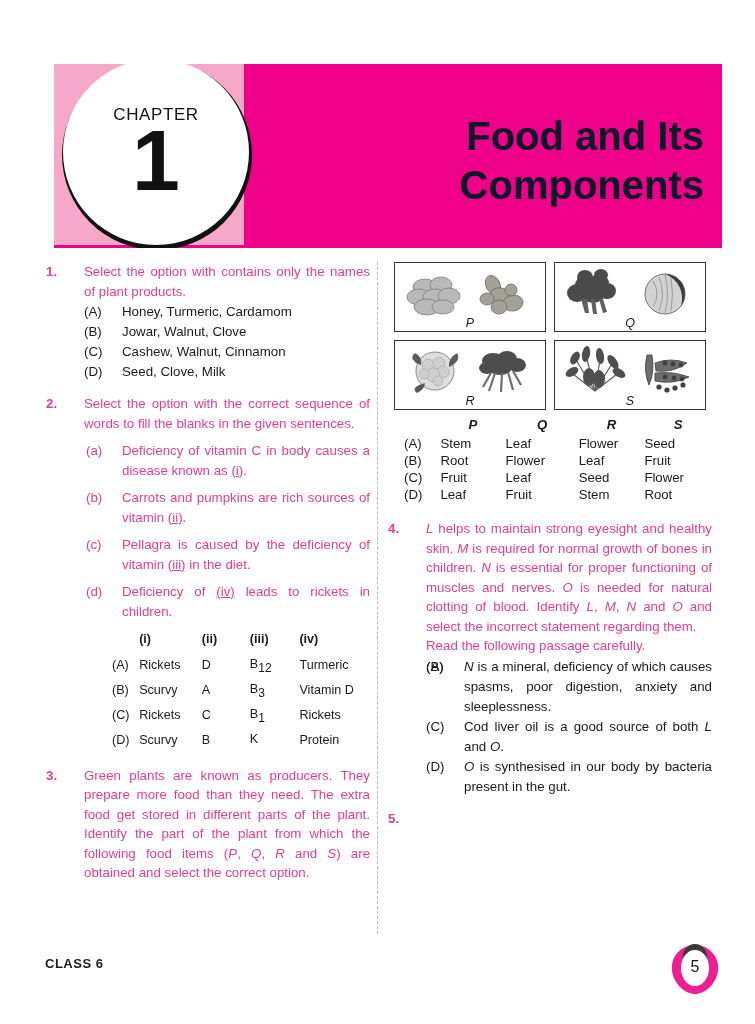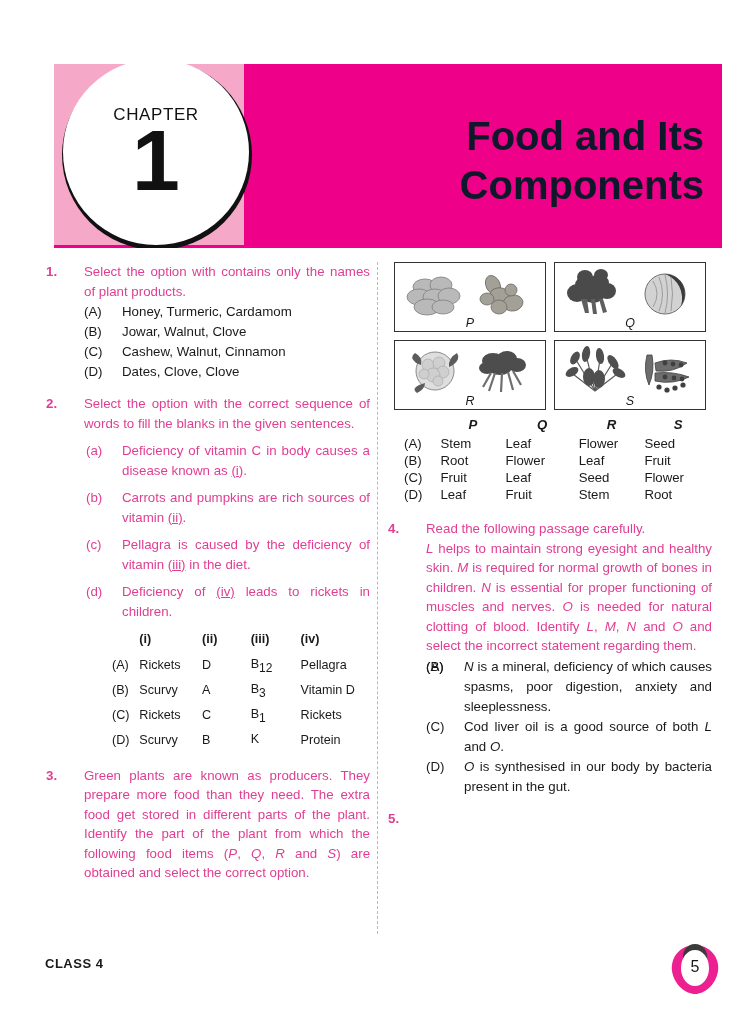--- a/index.html
+++ b/index.html
@@ -268,21 +268,21 @@
       <div class="opt nojust">
         <span class="opt-key">(B)</span>
         <span>Jowar, Walnut, Clove</span>
       </div>
       <div class="opt nojust">
         <span class="opt-key">(C)</span>
         <span>Cashew, Walnut, Cinnamon</span>
       </div>
       <div class="opt nojust">
         <span class="opt-key">(D)</span>
-        <span>Dates, Clove, Clove</span>
+        <span>Seed, Clove, Milk</span>
       </div>
     </div>
   </div>
 
   <div class="q" style="margin-bottom:6px;">
     <span class="q-num">2.</span>
     <div class="q-stem">Select the option with the correct sequence of words to fill the blanks in the given sentences.</div>
 
     <div class="subitem">
       <span class="subitem-key">(a)</span>
@@ -313,21 +313,21 @@
           <th class="c-iii hdr-iii">(iii)</th>
           <th class="c-iv hdr-iv">(iv)</th>
         </tr>
       </thead>
       <tbody>
         <tr>
           <td>(A)</td>
           <td class="hdr-i">Rickets</td>
           <td class="hdr-ii">D</td>
           <td class="hdr-iii"><span>B</span><sub>12</sub></td>
-          <td class="hdr-iv">Pellagra</td>
+          <td class="hdr-iv">Turmeric</td>
         </tr>
         <tr>
           <td>(B)</td>
           <td class="hdr-i">Scurvy</td>
           <td class="hdr-ii">A</td>
           <td class="hdr-iii"><span>B</span><sub>3</sub></td>
           <td class="hdr-iv">Vitamin D</td>
         </tr>
         <tr>
           <td>(C)</td>
@@ -522,22 +522,22 @@
         <td>Leaf</td>
         <td>Fruit</td>
         <td>Stem</td>
         <td>Root</td>
       </tr>
     </tbody>
   </table>
 
   <div class="q" style="margin-top:16px;">
     <span class="q-num">4.</span>
+    <div class="q-stem"><i>L</i> helps to maintain strong eyesight and healthy skin. <i>M</i> is required for normal growth of bones in children. <i>N</i> is essential for proper functioning of muscles and nerves. <i>O</i> is needed for natural clotting of blood. Identify <i>L</i>, <i>M</i>, <i>N</i> and <i>O</i> and select the incorrect statement regarding them.</div>
     <div class="q-stem nojust">Read the following passage carefully.</div>
-    <div class="q-stem"><i>L</i> helps to maintain strong eyesight and healthy skin. <i>M</i> is required for normal growth of bones in children. <i>N</i> is essential for proper functioning of muscles and nerves. <i>O</i> is needed for natural clotting of blood. Identify <i>L</i>, <i>M</i>, <i>N</i> and <i>O</i> and select the incorrect statement regarding them.</div>
     <div class="opts">
       <div class="opt">
         <span class="opt-key">(A)</span>
       </div>
       <div class="opt">
         <span class="opt-key">(B)</span>
         <span><i>N</i> is a mineral, deficiency of which causes spasms, poor digestion, anxiety and sleeplessness.</span>
       </div>
       <div class="opt">
         <span class="opt-key">(C)</span>
@@ -549,21 +549,21 @@
       </div>
     </div>
   </div>
 
   <div class="q" style="margin-top:12px;">
     <span class="q-num">5.</span>
   </div>
 
 </div>
 
-<div class="footer-class">CLASS 4</div>
+<div class="footer-class">CLASS 6</div>
 
 <div class="page-badge">
   <svg width="54" height="56" viewBox="0 0 54 56">
     <path d="M27 4 C41 4 52 16 50 30 C48 44 36 53 27 53 C18 53 6 44 4 30 C2 16 13 4 27 4 Z" fill="#ec2090"></path>
     <path d="M27 3 C35 3 40 10 39 18 C38 24 33 28 27 28 C21 28 16 24 15 18 C14 10 19 3 27 3 Z" fill="#3b3b3b"></path>
     <ellipse cx="27" cy="27" rx="14" ry="18" fill="#ffffff"></ellipse>
   </svg>
   <span class="page-num">5</span>
 </div>
 

